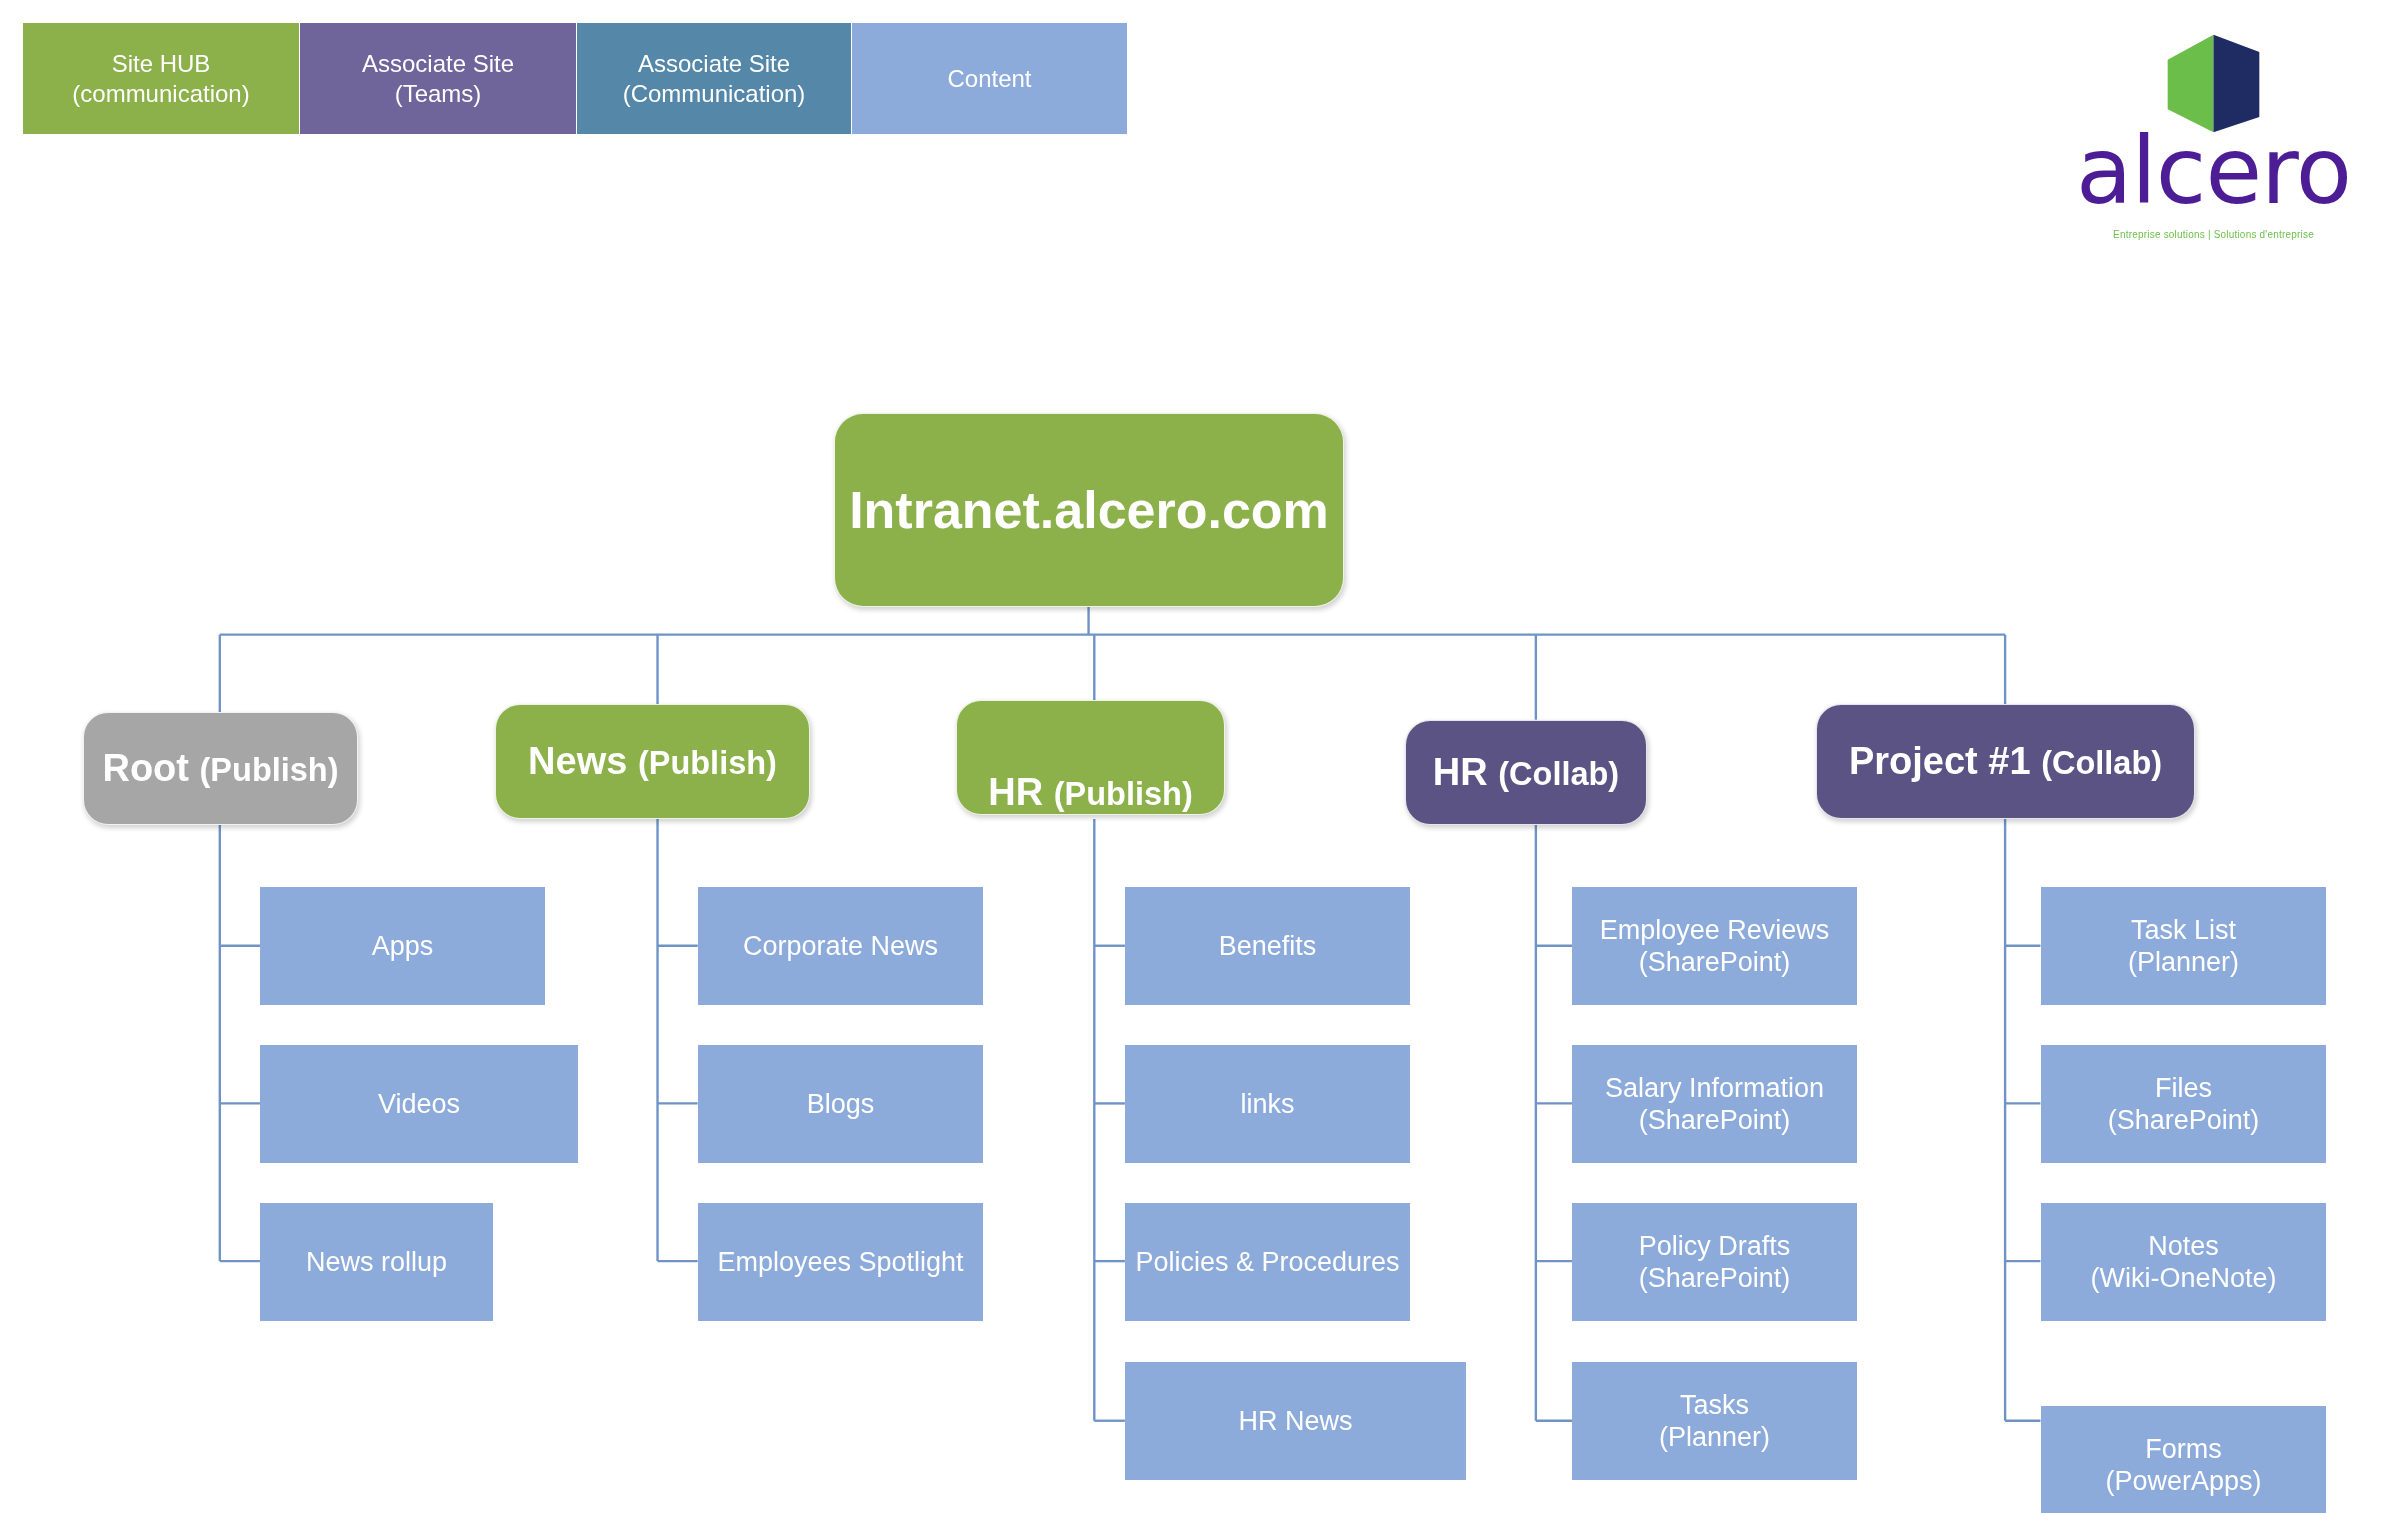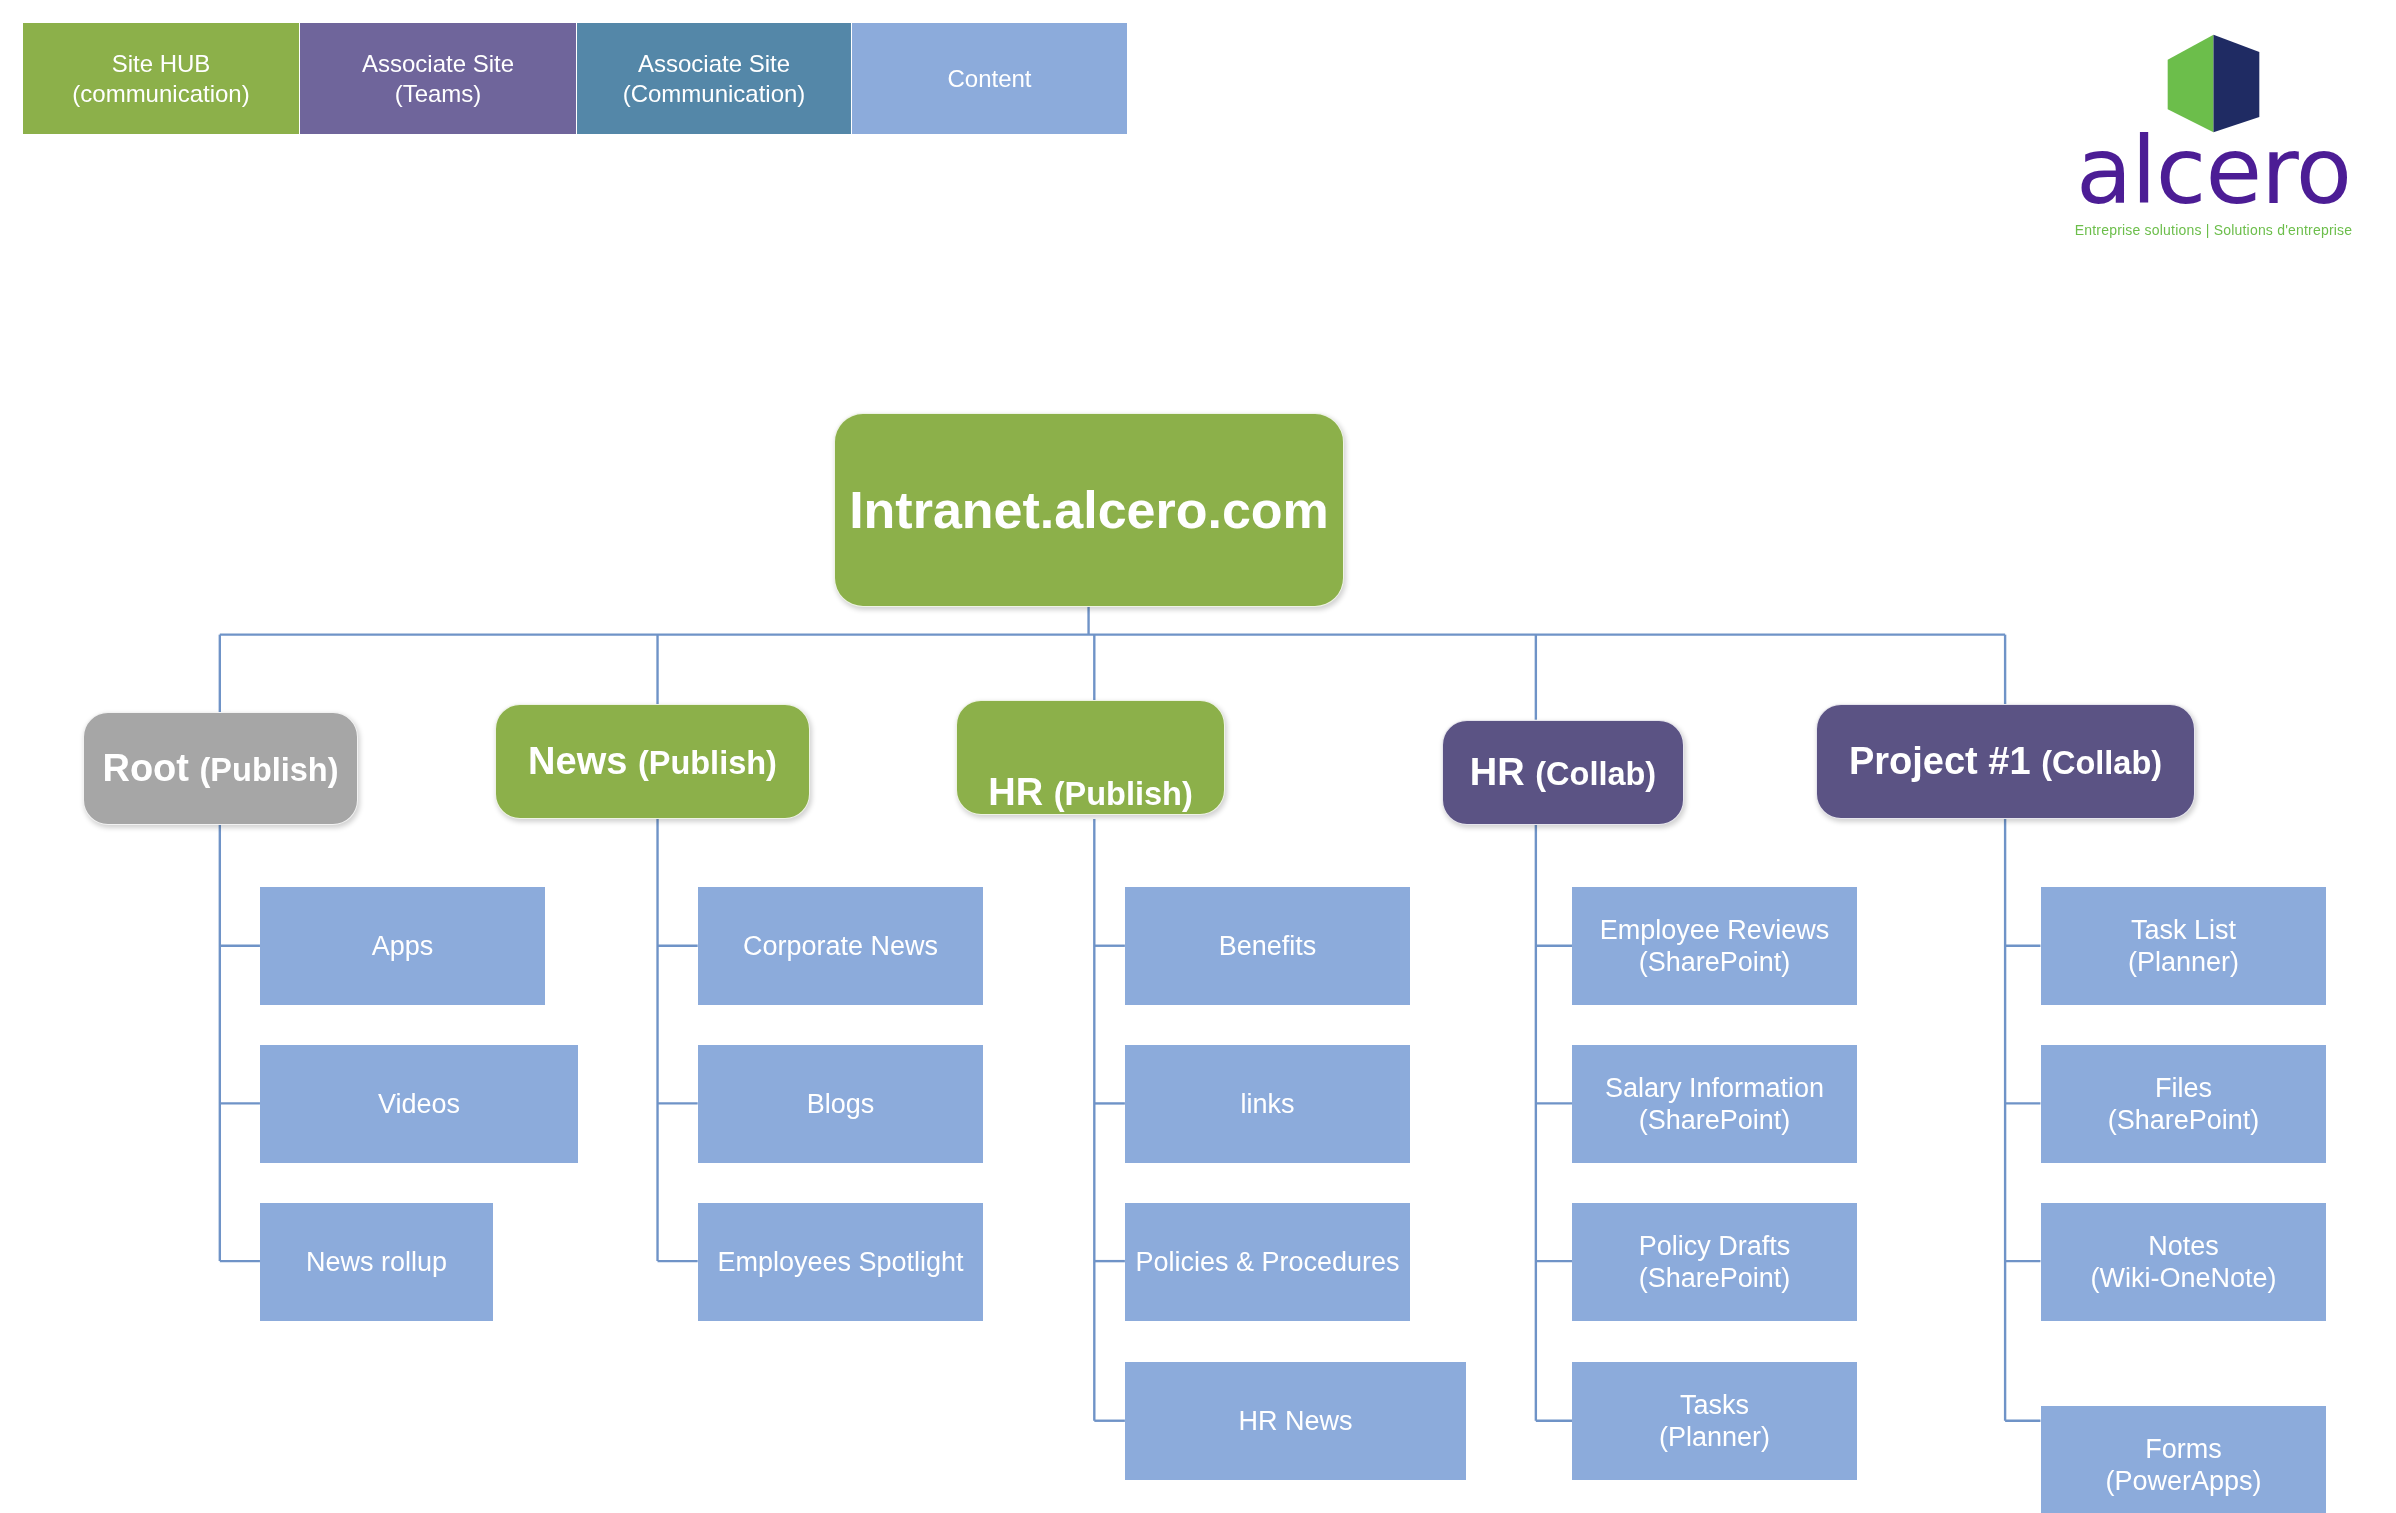--- a/index.html
+++ b/index.html
@@ -53,22 +53,22 @@
     display: block;
     margin-top: -9.6px;
     font-size: 92px;
     letter-spacing: -1px;
     color: #4c1d95;
     font-family: "DejaVu Sans", sans-serif;
     line-height: 1;
   }
   #logo-tagline {
     display: block;
-    margin-top: 4px;
-    font-size: 14px;
+    margin-top: 11px;
+    font-size: 10px;
     color: #6CBE4B;
     letter-spacing: 0.2px;
     white-space: nowrap;
   }
 
   
   #diagram {
     position: absolute;
     left: 0; top: 0;
     width: 2396px;
@@ -225,21 +225,21 @@
     </div>
     <div class="node leaf" style="left: 1125px; top: 1045px; width: 285px; height: 118px; background: rgb(140, 171, 219);">
       <span><span>links</span></span>
     </div>
     <div class="node leaf" style="left: 1125px; top: 1203px; width: 285px; height: 118px; background: rgb(140, 171, 219);">
       <span><span>Policies &amp; Procedures</span></span>
     </div>
     <div class="node leaf" style="left: 1125px; top: 1362px; width: 341px; height: 118px; background: rgb(140, 171, 219);">
       <span><span>HR News</span></span>
     </div>
-    <div class="node rounded site" style="left: 1442px; top: 720px; width: 242px; height: 105px; background: rgb(91, 83, 132);">
+    <div class="node rounded site" style="left: 1405px; top: 720px; width: 242px; height: 105px; background: rgb(91, 83, 132);">
       <span><span>HR </span><span class="suffix">(Collab)</span></span>
     </div>
     <div class="node leaf" style="left: 1572px; top: 887px; width: 285px; height: 118px; background: rgb(140, 171, 219);">
       <span><span>Employee Reviews</span><span class="l2">(SharePoint)</span></span>
     </div>
     <div class="node leaf" style="left: 1572px; top: 1045px; width: 285px; height: 118px; background: rgb(140, 171, 219);">
       <span><span>Salary Information</span><span class="l2">(SharePoint)</span></span>
     </div>
     <div class="node leaf" style="left: 1572px; top: 1203px; width: 285px; height: 118px; background: rgb(140, 171, 219);">
       <span><span>Policy Drafts</span><span class="l2">(SharePoint)</span></span>

